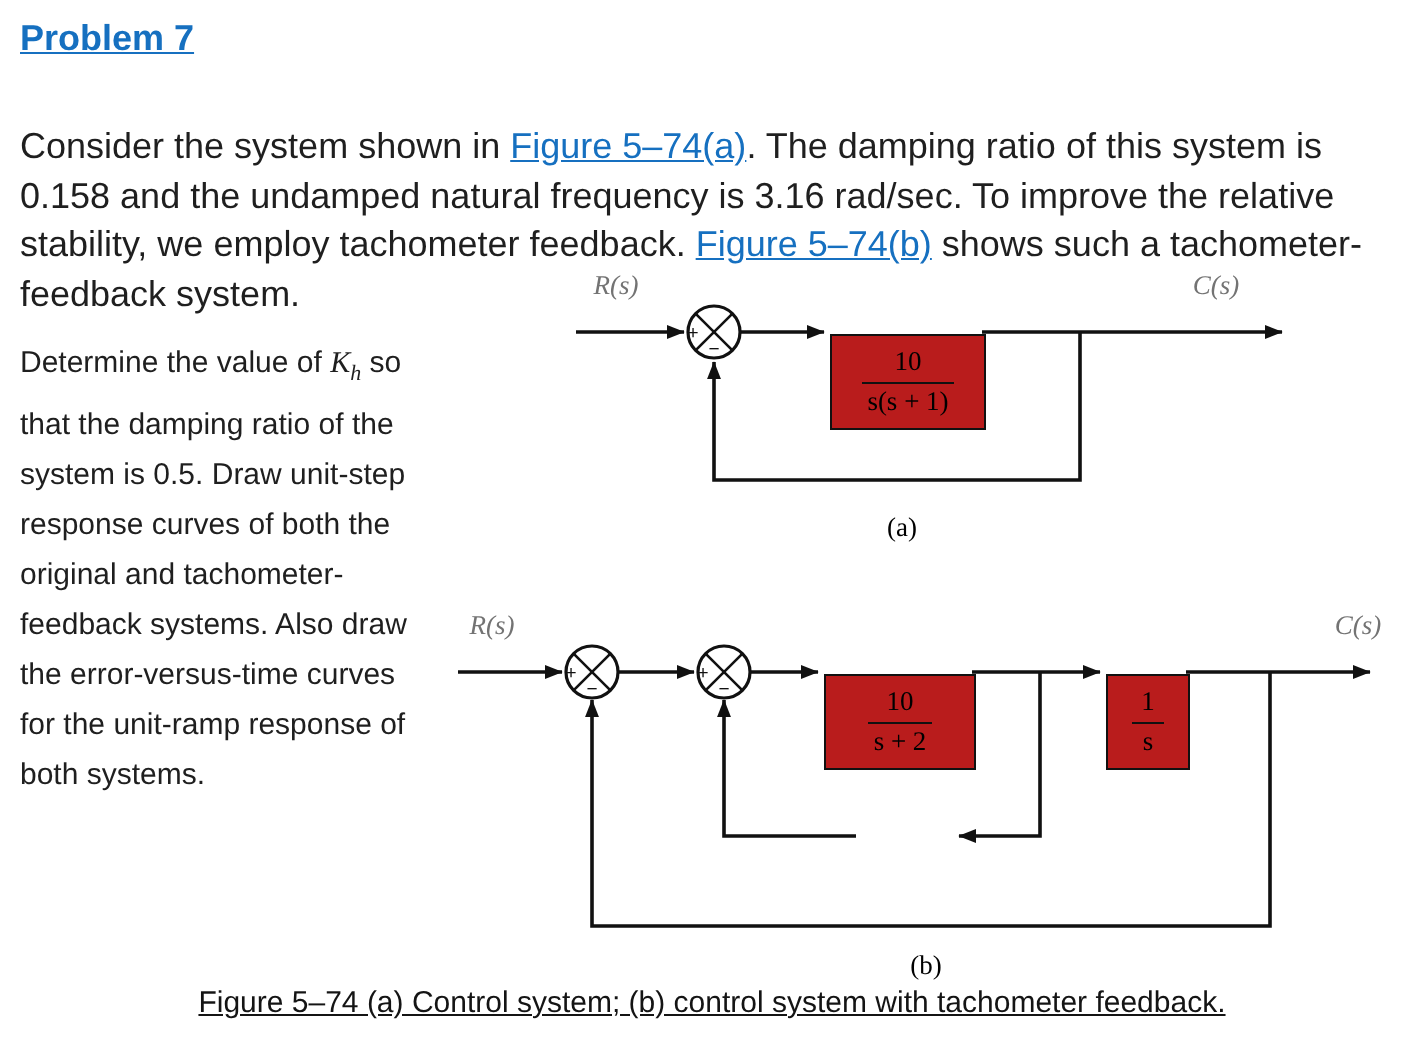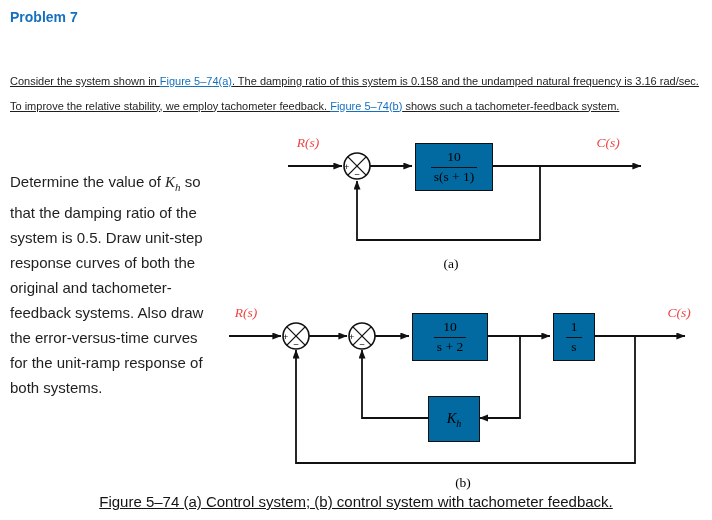--- a/index.html
+++ b/index.html
@@ -1,34 +1,34 @@
 <!DOCTYPE html>
 <html style="--accent: #1670c0; --text: #1f1f1f; --line: #111111;"><head>
 <meta charset="utf-8">
 <style>
   html,body{margin:0;padding:0;background:#ffffff;}
   .page{position:relative;width:712px;height:520px;background:#fff;font-family:"Liberation Sans",sans-serif;color:var(--text,#1f1f1f);overflow:hidden;}
-  .title{position:absolute;left:10px;top:9px;font-size:14px;font-weight:700;color:var(--accent,#1670c0);}
-  .intro{position:absolute;left:10px;top:58px;width:699px;font-size:11px;line-height:24.5px;text-decoration:underline;}
+  .title{position:absolute;left:10px;top:9px;font-size:18px;font-weight:700;color:var(--accent,#1670c0);text-decoration:underline;}
+  .intro{position:absolute;left:10px;top:43px;width:699px;font-size:18px;line-height:24.5px;}
   .link{color:var(--accent,#1670c0);text-decoration:underline;cursor:pointer;}
   .task{position:absolute;left:10px;top:154px;width:196px;font-size:15px;line-height:25px;}
   .mvar{font-family:"Liberation Serif",serif;font-style:italic;}
   .msub{font-family:"Liberation Serif",serif;font-style:italic;font-size:11px;}
   .diagram{position:absolute;}
   .wires{position:absolute;left:0;top:0;}
   .wire{stroke:var(--line,#111);stroke-width:1.8;fill:none;}
   .thin{stroke:var(--line,#111);stroke-width:1.3;fill:none;}
   .sum{fill:#fff;stroke:var(--line,#111);stroke-width:1.6;}
   .ah{fill:var(--line,#111);}
   .sign{font-family:"Liberation Sans",sans-serif;font-size:9.5px;fill:var(--line,#111);}
-  .block{position:absolute;border:1.6px solid var(--line,#111);background:#0369a1;display:flex;align-items:center;justify-content:center;font-family:"Liberation Serif",serif;font-size:13.5px;color:#000;}
+  .block{position:absolute;border:1.6px solid var(--line,#111);background:#b91c1c;display:flex;align-items:center;justify-content:center;font-family:"Liberation Serif",serif;font-size:13.5px;color:#000;margin-top:24px;}
   .frac{text-align:center;line-height:1.1;}
   .num{display:block;padding:0 5px 2px;border-bottom:1.4px solid var(--line,#111);}
   .den{display:block;padding:2px 3px 0;}
-  .sig{position:absolute;font-family:"Liberation Serif",serif;font-style:italic;font-size:13.5px;color:#ef4444;text-align:center;}
+  .sig{position:absolute;font-family:"Liberation Serif",serif;font-style:italic;font-size:13.5px;color:#737373;text-align:center;}
   .tag{position:absolute;font-family:"Liberation Serif",serif;font-size:13.5px;color:#000;text-align:center;}
   .kh-main{font-family:"Liberation Serif",serif;font-style:italic;font-size:14.5px;}
   .kh-sub{font-family:"Liberation Serif",serif;font-style:italic;font-size:10px;}
   .caption-row{position:absolute;left:0;top:493px;width:712px;text-align:center;font-size:15px;}
   .caption-link{color:#141414;text-decoration:underline;cursor:pointer;}
 </style>
 </head>
 <body>
 
 <div class="page">
@@ -100,23 +100,20 @@
         <span class="num">10</span>
         <span class="den">s + 2</span>
       </span>
     </div>
     <div class="block" style="left:328px;top:10px;width:40px;height:46px;">
       <span class="frac">
         <span class="num">1</span>
         <span class="den">s</span>
       </span>
     </div>
-    <div class="block" style="left:203px;top:93px;width:50px;height:44px;">
-      <span><span class="kh-main">K</span><sub class="kh-sub">h</sub></span>
-    </div>
     <div class="tag" style="left:212px;top:172px;width:52px;">(b)</div>
   </div>
 
   <div class="caption-row">
     <a class="caption-link">Figure 5–74 (a) Control system; (b) control system with tachometer feedback.</a>
   </div>
 
 </div>
 
 </body></html>

